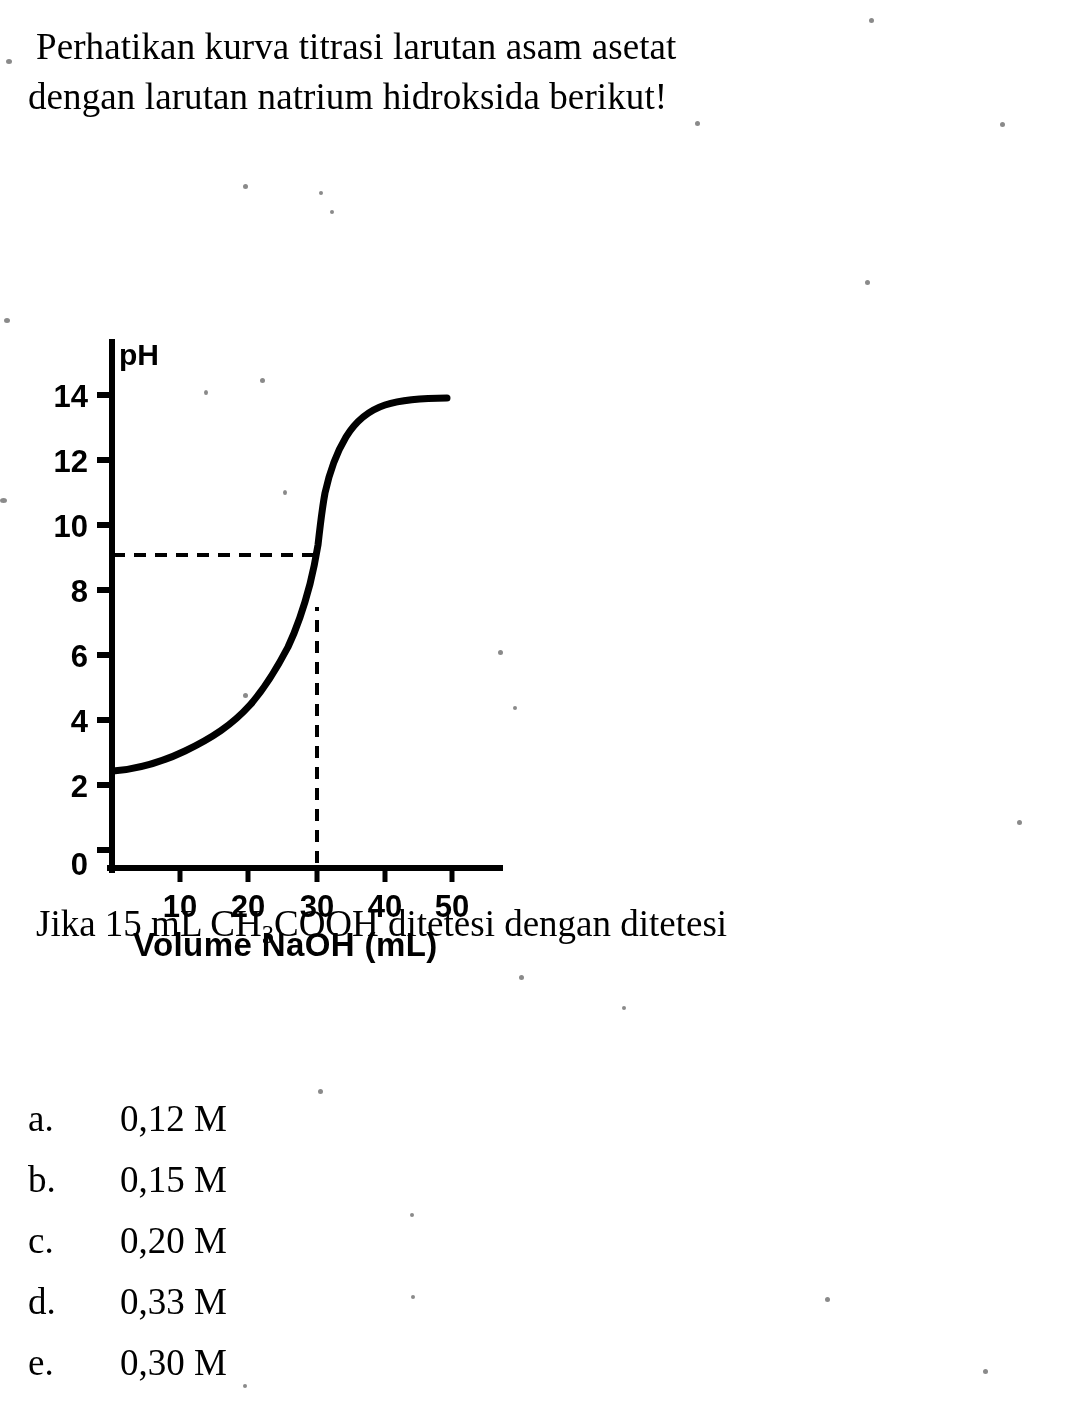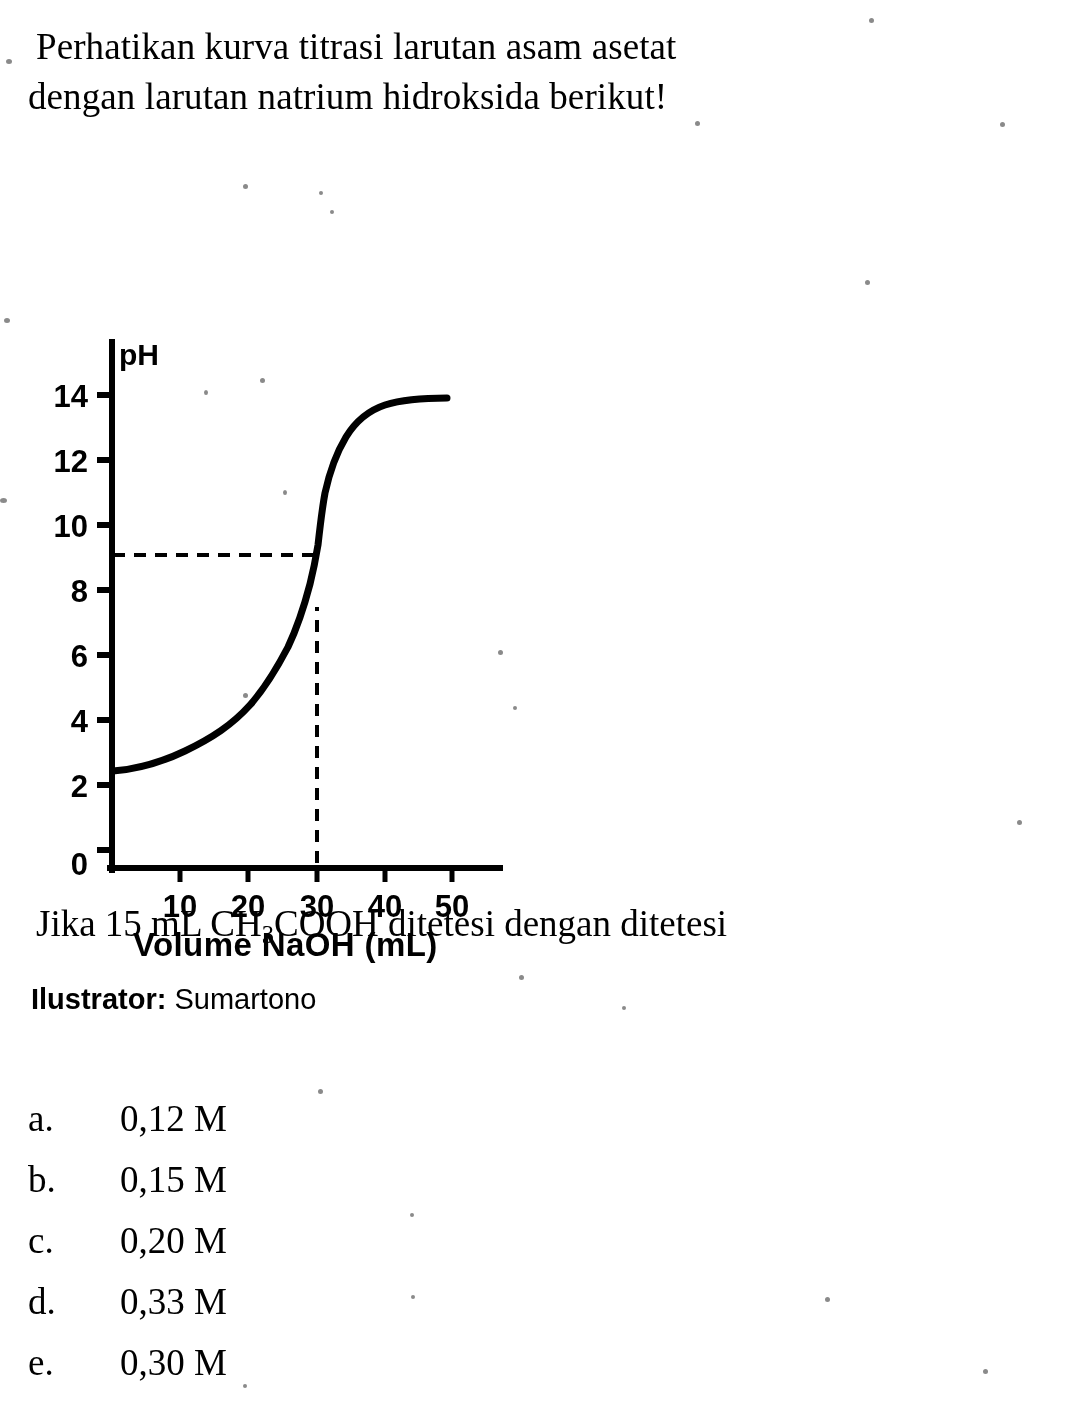--- a/index.html
+++ b/index.html
@@ -236,24 +236,20 @@
              C 297,468 304,447 310,424
              C 314,408 316,397 318,385
              C 320,367 322,349 325,333
              C 330,310 337,292 346,277
              C 357,259 370,250 385,245
              C 404,239 428,238 447,238" fill="none" stroke="#000" stroke-width="7" stroke-linecap="round" stroke-linejoin="round"></path>
   </svg>
 
   <div id="x-axis-title">Volume NaOH (mL)</div>
 
-  <div id="credit-line">
-    <span class="credit-label">Ilustrator:</span>
-    <span>Sumartono</span>
-  </div>
 </div>
 
 <div id="question-body">
   <span class="ln j">
     <span><span>Jika 15 mL CH</span><sub>3</sub><span>COOH ditetesi dengan ditetesi</span></span>
   </span>
 </div>
 
 <div id="options">
   <div class="option-row">

